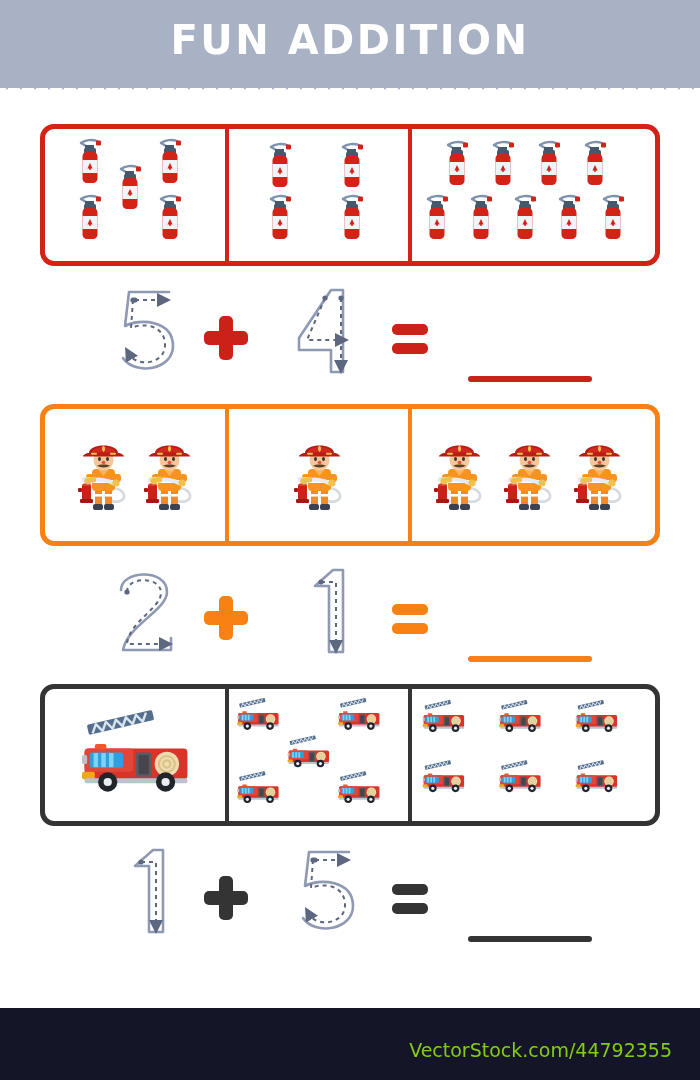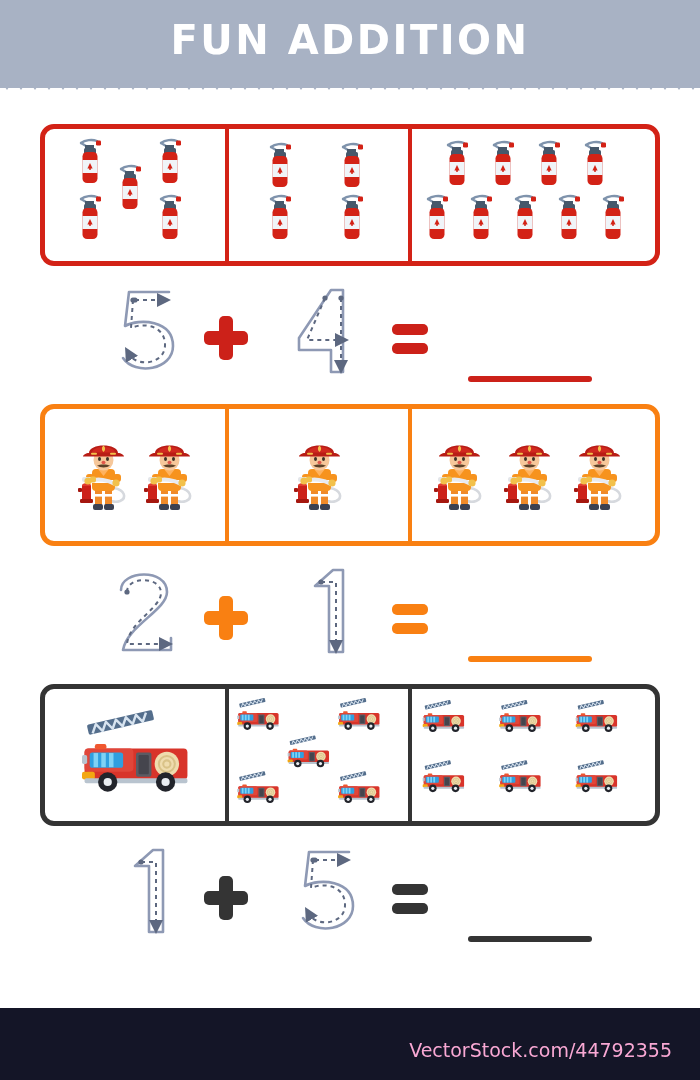--- a/index.html
+++ b/index.html
@@ -146,21 +146,21 @@
     font-size: 26px;
     letter-spacing: -0.3px;
     white-space: nowrap;
   }
   .footer-logo .lw { font-weight: 300; }
   .footer-logo .hw { font-weight: 700; }
   .footer-logo .reg { font-size: 11px; vertical-align: super; font-weight: 400; }
   .footer-url {
     position: absolute;
     right: 28px; top: 31px;
-    color: #f9a8d4;
+    color: #84cc16;
     font-family: "DejaVu Sans", sans-serif;
     font-size: 19px;
     white-space: nowrap;
   }
 
   svg { display: block; overflow: visible; }
 </style>
 </head>
 <body>
 

